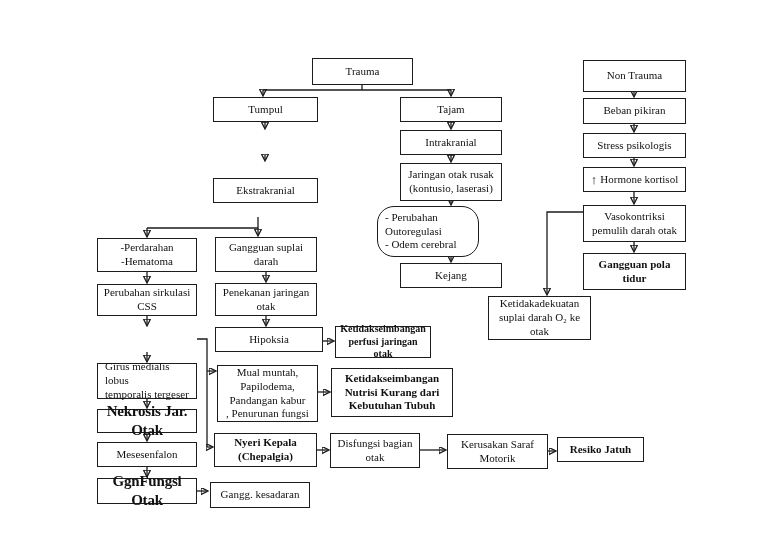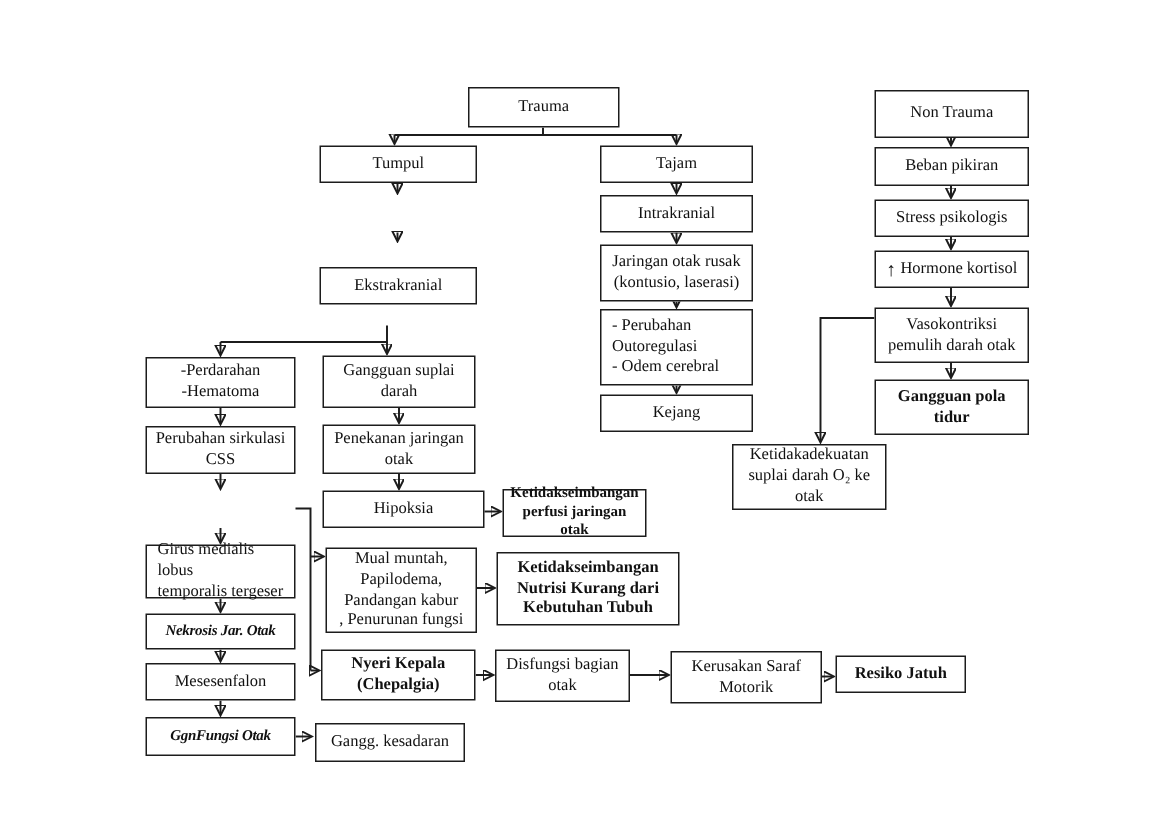--- a/index.html
+++ b/index.html
@@ -7,21 +7,21 @@
     position:relative;width:768px;height:543px;background:#ffffff;overflow:hidden;
     font-family:"Liberation Serif","DejaVu Serif",serif;color:#111;
   }
   .node{
     position:absolute;box-sizing:border-box;border:1.5px solid #1c1c1c;background:#fff;
     display:flex;align-items:center;justify-content:center;text-align:center;
     font-size:11px;line-height:1.25;white-space:pre-line;padding:1px 3px;
   }
   .node.bold{font-weight:bold;}
   .node.left{justify-content:flex-start;text-align:left;padding-left:7px;}
-  .node.alt{font-weight:bold;font-size:10px;letter-spacing:-0.2px;font-style:italic;}
+  .node.alt{font-weight:bold;font-size:15px;letter-spacing:-0.2px;}
   .upicon{font-size:13px;font-weight:bold;margin-right:3px;line-height:1;}
   svg.wires{position:absolute;left:0;top:0;width:768px;height:543px;pointer-events:none;}
   svg.wires path{fill:none;stroke:#1c1c1c;stroke-width:1.3;}
 </style>
 </head>
 <body>
 
 <div id="canvas">
 
   <svg class="wires" viewBox="0 0 768 543">
@@ -77,21 +77,21 @@
   </svg>
 
   <div class="node" style="left:312px;top:58px;width:101px;height:27px;">Trauma</div>
   <div class="node" style="left:213px;top:97px;width:105px;height:25px;">Tumpul</div>
   <div class="node" style="left:213px;top:130px;width:105px;height:25px;margin-top:48px;">Ekstrakranial</div>
 
   <div class="node" style="left:400px;top:97px;width:102px;height:25px;">Tajam</div>
   <div class="node" style="left:400px;top:130px;width:102px;height:25px;">Intrakranial</div>
   <div class="node" style="left:400px;top:163px;width:102px;height:38px;">Jaringan otak rusak
 (kontusio, laserasi)</div>
-  <div class="node left" style="left:400px;top:206px;width:102px;height:51px;">- Perubahan
+  <div class="node left" style="left:377px;top:206px;width:102px;height:51px;border-radius:17px;">- Perubahan
   Outoregulasi
 -  Odem cerebral</div>
   <div class="node" style="left:400px;top:263px;width:102px;height:25px;">Kejang</div>
 
   <div class="node" style="left:583px;top:60px;width:103px;height:32px;">Non Trauma</div>
   <div class="node" style="left:583px;top:98px;width:103px;height:26px;">Beban pikiran</div>
   <div class="node" style="left:583px;top:133px;width:103px;height:25px;">Stress psikologis</div>
   <div class="node" style="left:583px;top:167px;width:103px;height:25px;">
     <span class="upicon">↑</span>
     <span>Hormone kortisol</span>

